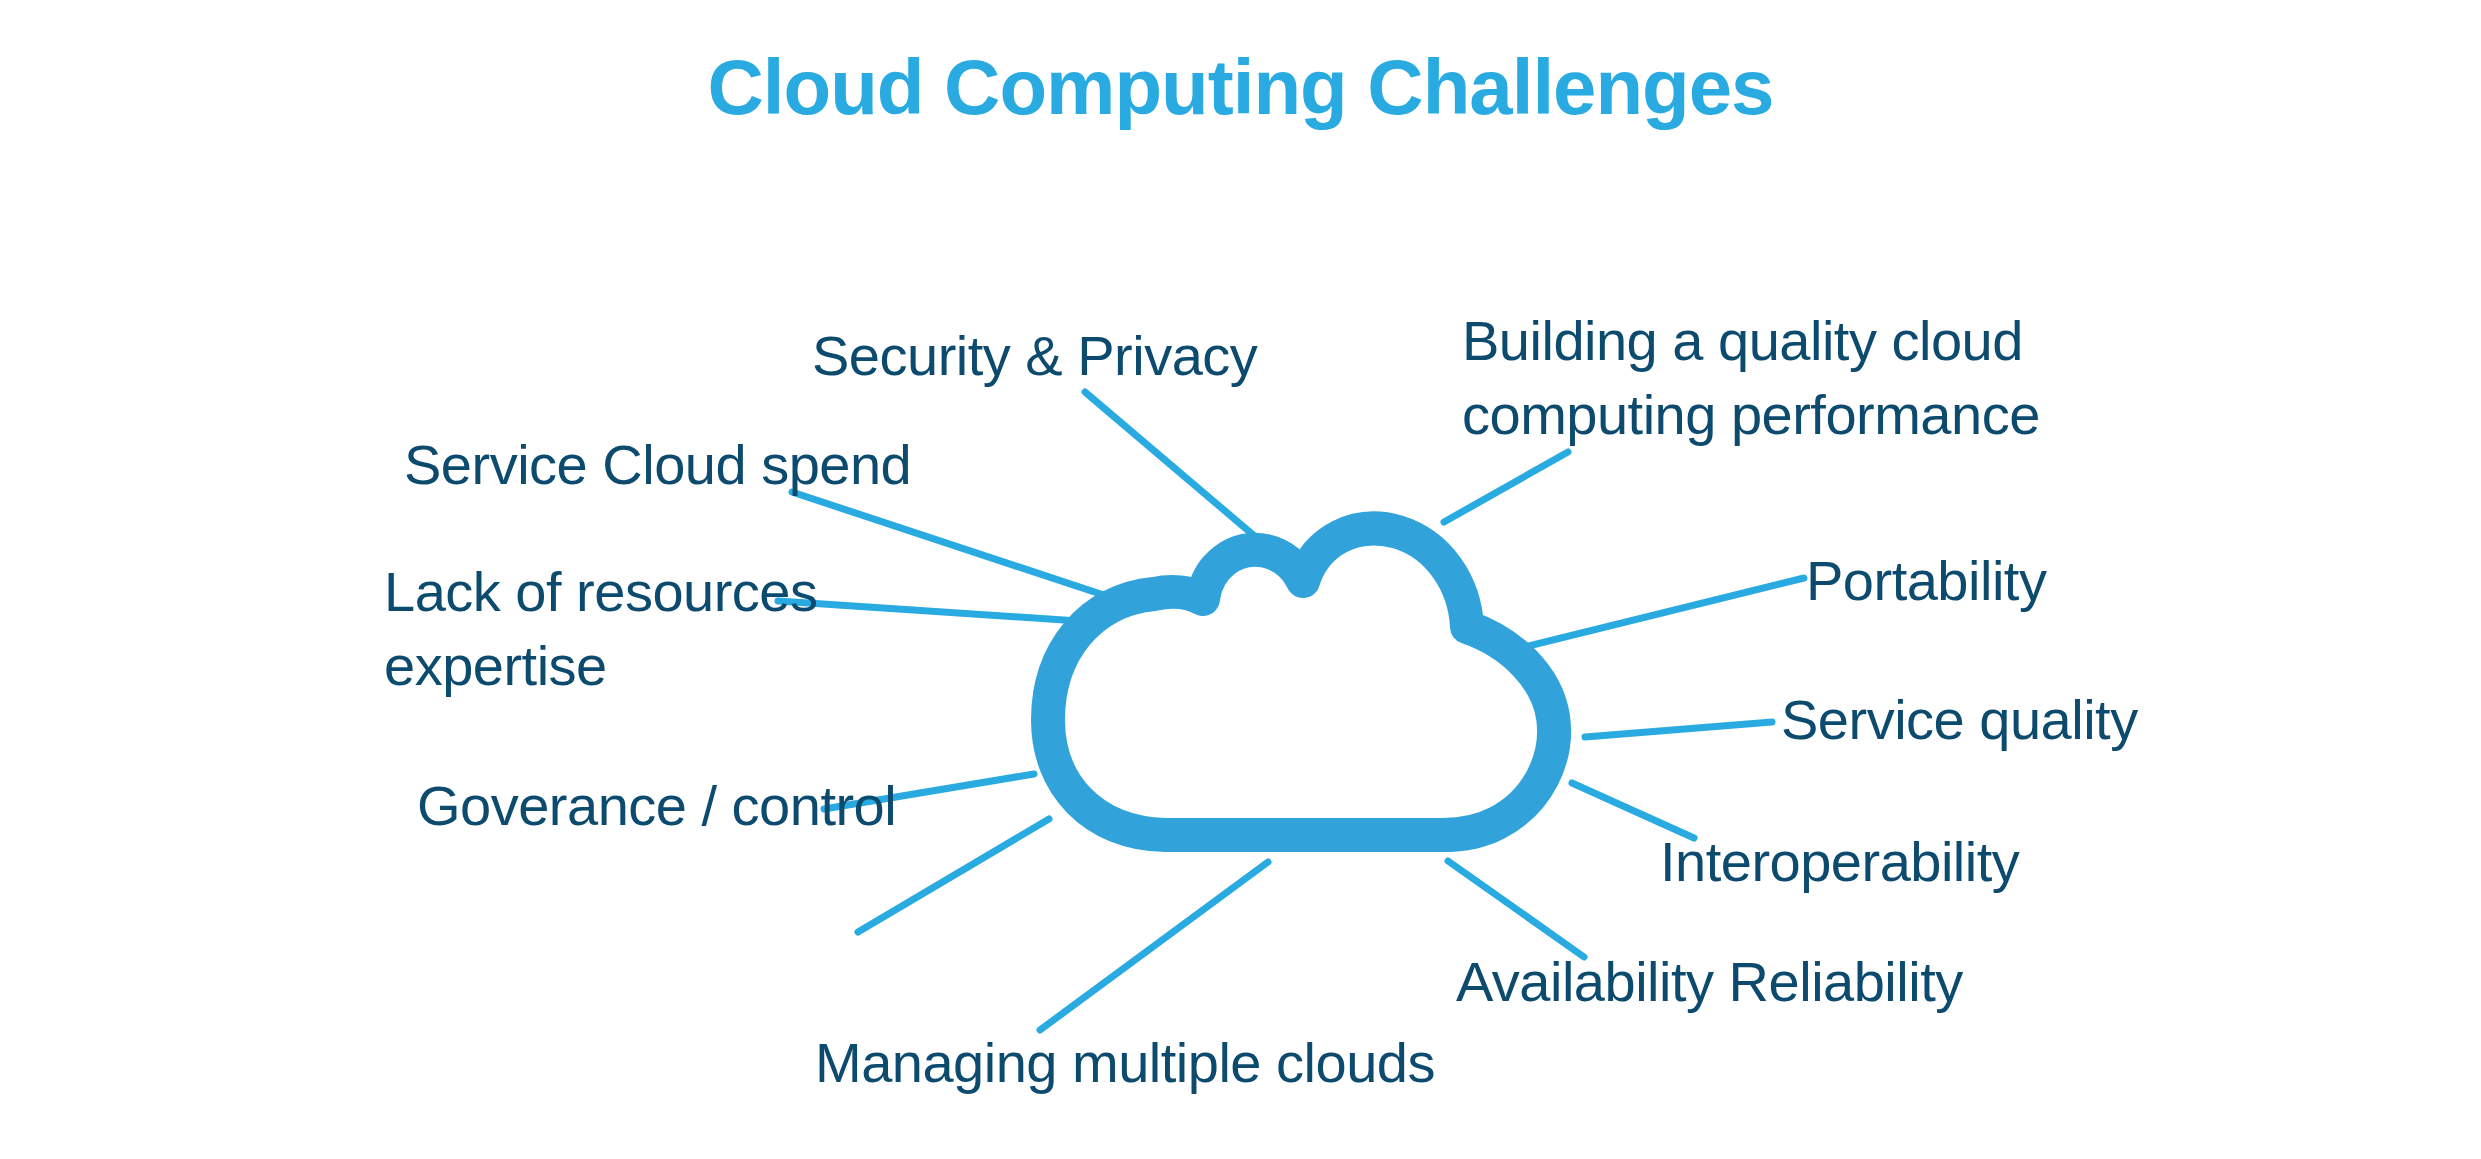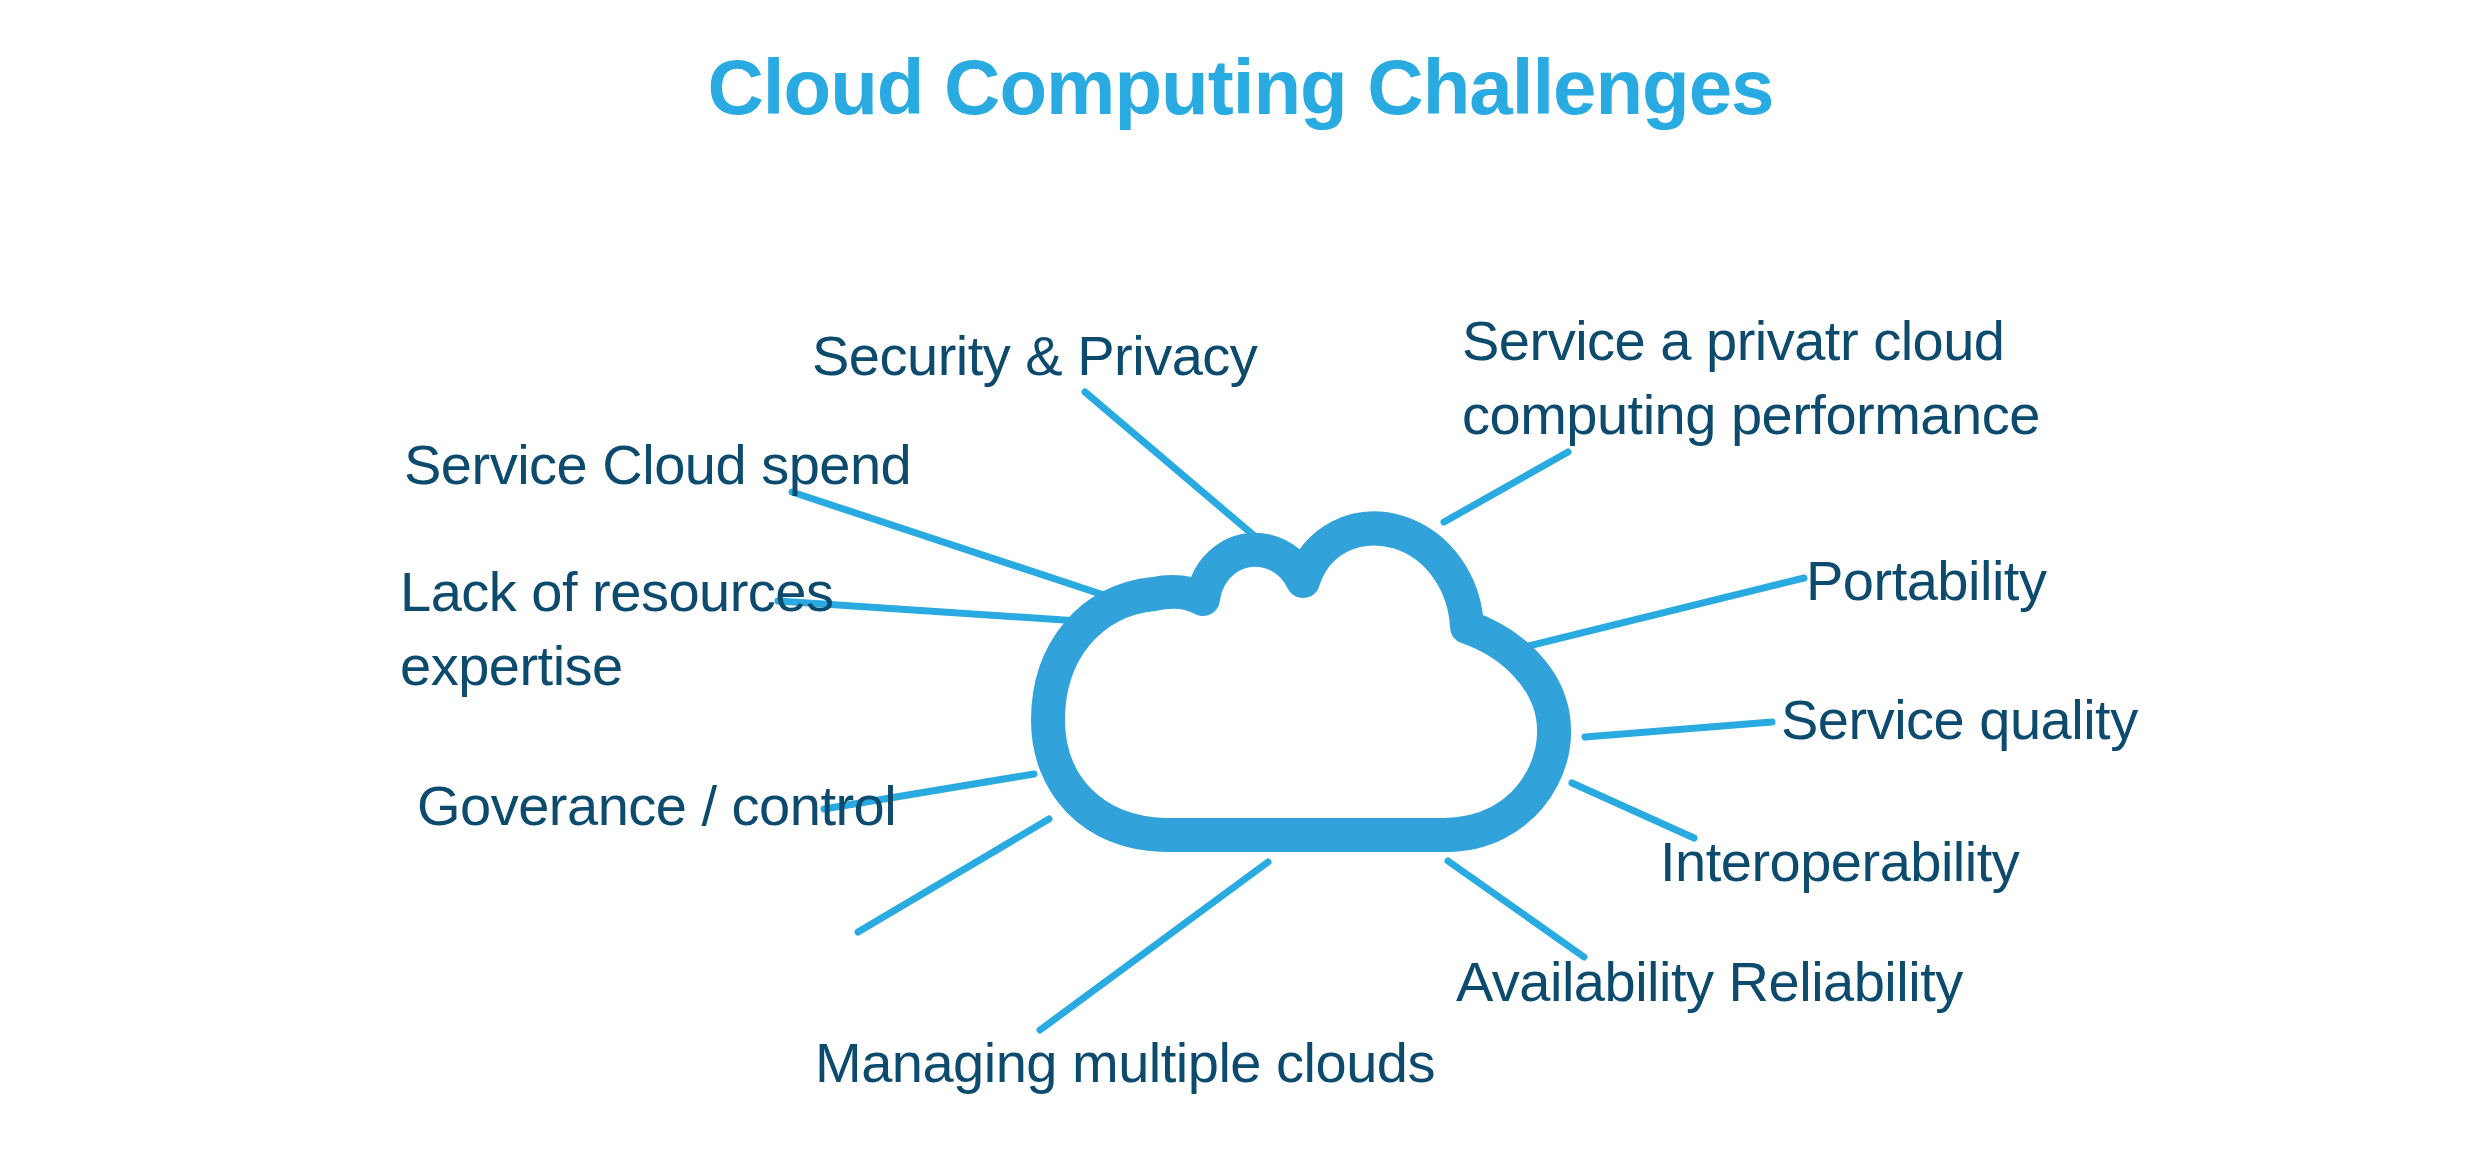--- a/index.html
+++ b/index.html
@@ -30,21 +30,21 @@
     position: absolute;
     font-size: 56px;
     line-height: 74px;
     color: #0c4a6e;
     white-space: pre-line;
     letter-spacing: -0.5px;
   }
   .lbl-security        { left: 812px;  top: 319px; }
   .lbl-building        { left: 1462px; top: 304px; }
   .lbl-spend           { left: 404px;  top: 428px; }
-  .lbl-resources       { left: 400px;  top: 555px; }
+  .lbl-resources       { left: 384px;  top: 555px; }
   .lbl-portability     { left: 1806px; top: 544px; }
   .lbl-servicequality  { left: 1781px; top: 683px; }
   .lbl-goverance       { left: 417px;  top: 769px; }
   .lbl-interop         { left: 1660px; top: 825px; }
   .lbl-compliance      { left: 645px;  top: 913px; }
   .lbl-availability    { left: 1456px; top: 945px; }
   .lbl-multiclouds     { left: 815px;  top: 1026px; }
   svg.diagram {
     position: absolute;
     left: 0;
@@ -91,21 +91,21 @@
              C 1283 555, 1296 566, 1303 581
              C 1316 540, 1356 520, 1398 532
              C 1440 545, 1465 585, 1467 627
              C 1513 643, 1547 678, 1553 717
              C 1559 758, 1538 802, 1497 823
              C 1478 833, 1461 835, 1443 835
              Z"></path>
   </svg>
 
   <div class="label lbl-security">Security &amp; Privacy</div>
-  <div class="label lbl-building">Service a privatr cloud
+  <div class="label lbl-building">Building a quality cloud
 computing performance</div>
   <div class="label lbl-spend">Service Cloud spend</div>
   <div class="label lbl-resources">Lack of resources
 expertise</div>
   <div class="label lbl-servicequality">Service quality</div>
   <div class="label lbl-portability">Portability</div>
   <div class="label lbl-goverance">Goverance / control</div>
   <div class="label lbl-interop">Interoperability</div>
   <div class="label lbl-availability">Availability Reliability</div>
   <div class="label lbl-multiclouds">Managing multiple clouds</div>

